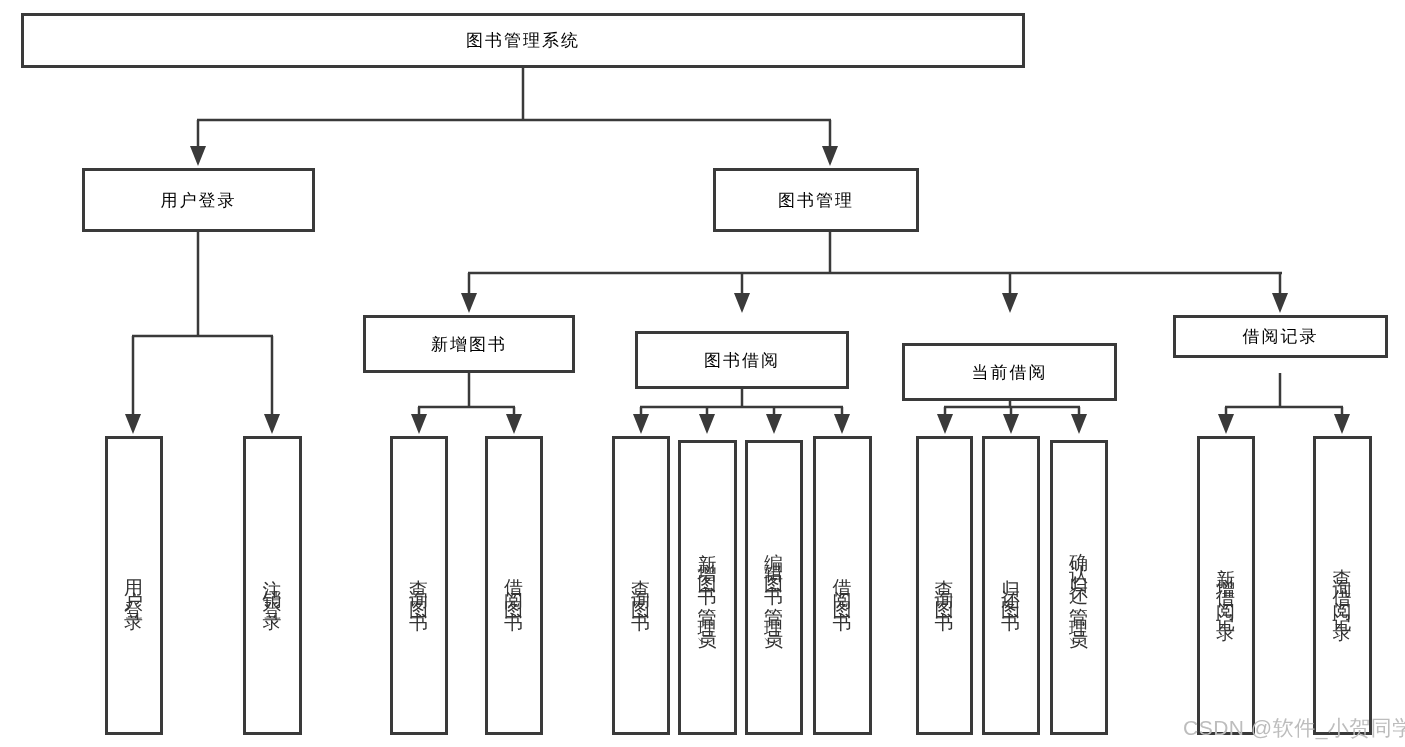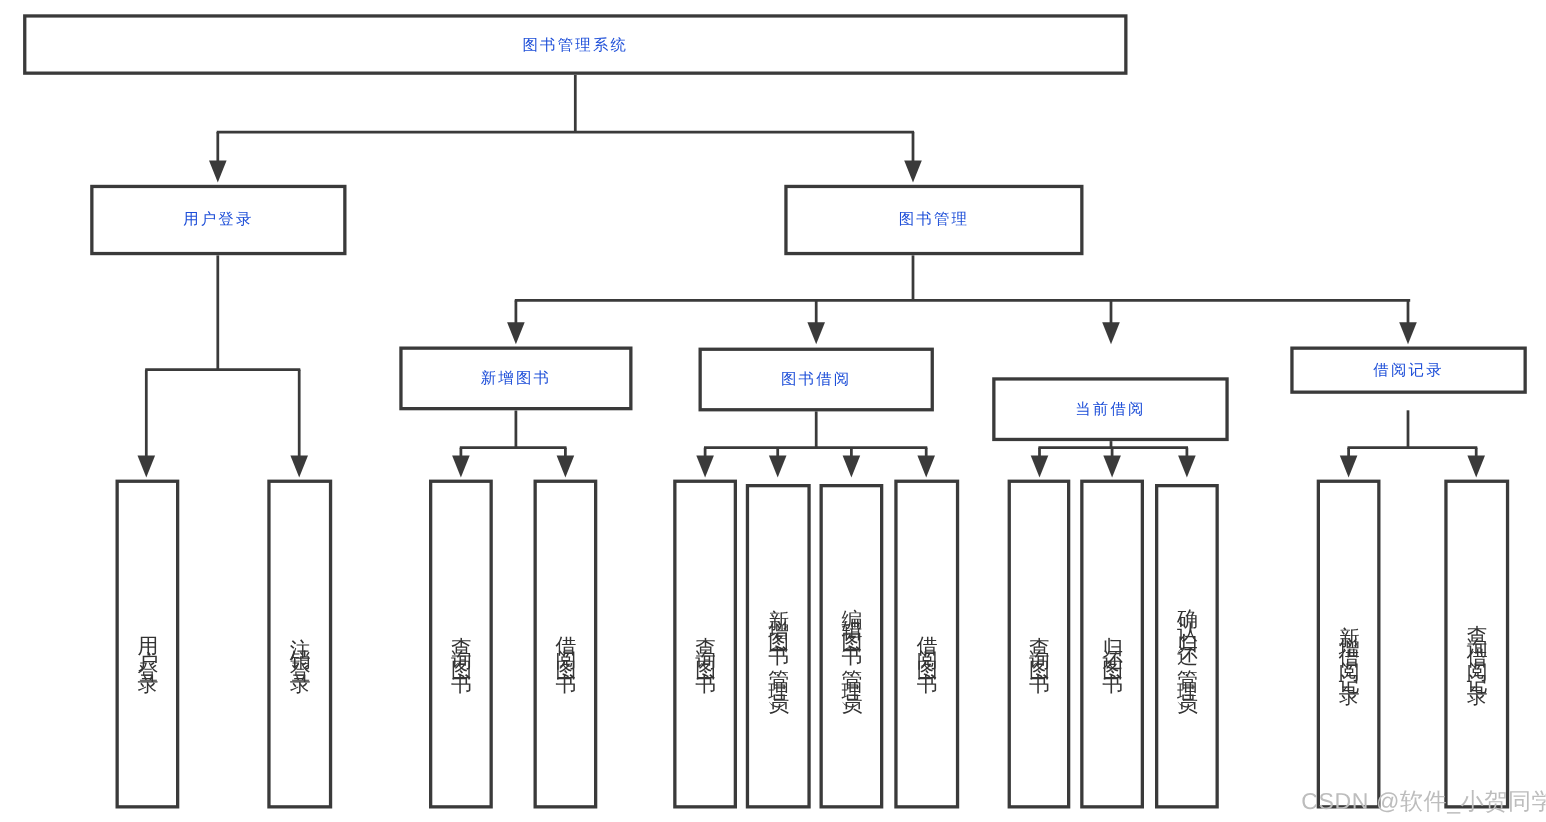--- a/index.html
+++ b/index.html
@@ -25,23 +25,23 @@
     box-sizing: border-box;
     border: 3px solid #3a3a3a;
     background: #ffffff;
     display: flex;
     align-items: center;
     justify-content: center;
     z-index: 2;
     color: #333333;
   }
   .hlabel {
-    font-size: 14px;
+    font-size: 17px;
     letter-spacing: 2px;
-    color: #1d4ed8;
+    color: #000000;
     white-space: nowrap;
   }
   .leaf .vlabel {
     writing-mode: vertical-rl;
     text-orientation: mixed;
     font-size: 19px;
     letter-spacing: 11px;
     color: #333333;
     line-height: 1;
     max-height: 285px;
@@ -140,29 +140,29 @@
   </svg>
 
   <div class="box" style="left:21px; top:13px; width:1004px; height:55px;">
     <span class="hlabel">图书管理系统</span>
   </div>
 
   <div class="box" style="left:82px; top:168px; width:233px; height:64px;">
     <span class="hlabel">用户登录</span>
   </div>
 
-  <div class="box" style="left:713px; top:168px; width:272px; height:64px;">
+  <div class="box" style="left:713px; top:168px; width:206px; height:64px;">
     <span class="hlabel">图书管理</span>
   </div>
 
   <div class="box" style="left:363px; top:315px; width:212px; height:58px;">
     <span class="hlabel">新增图书</span>
   </div>
 
-  <div class="box" style="left:635px; top:316px; width:214px; height:58px;">
+  <div class="box" style="left:635px; top:331px; width:214px; height:58px;">
     <span class="hlabel">图书借阅</span>
   </div>
 
   <div class="box" style="left:902px; top:315px; width:215px; height:58px;margin-top:28px;">
     <span class="hlabel">当前借阅</span>
   </div>
 
   <div class="box" style="left:1173px; top:315px; width:215px; height:43px;text-align:center;">
     <span class="hlabel">借阅记录</span>
   </div>

